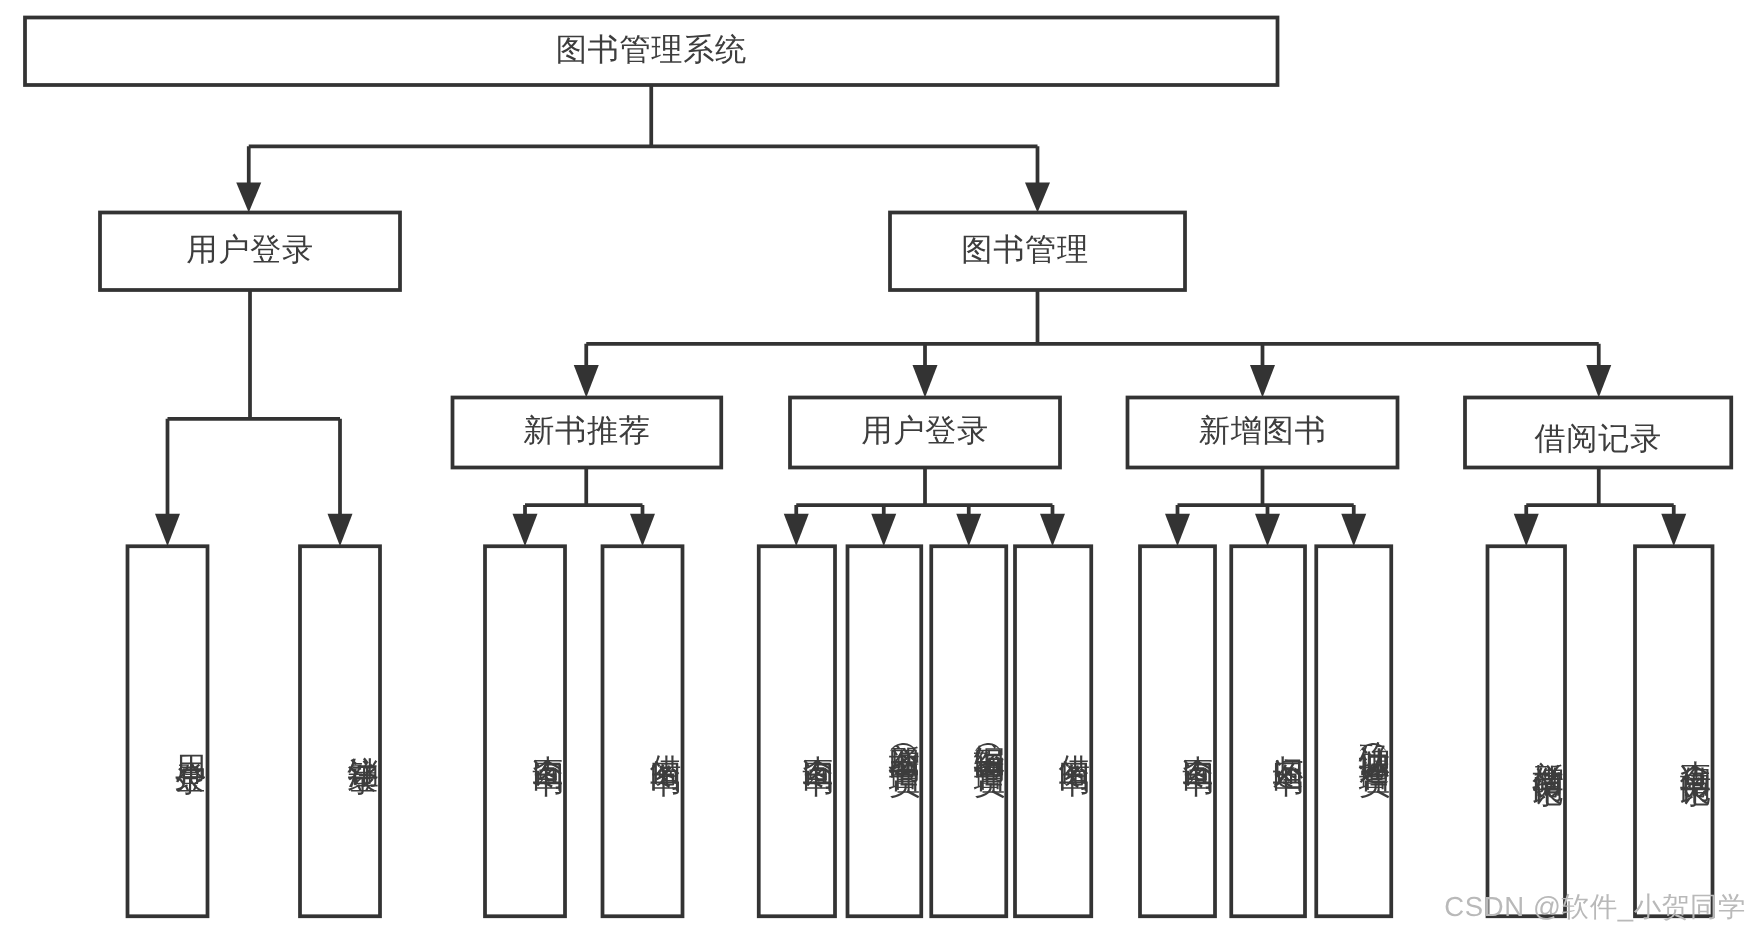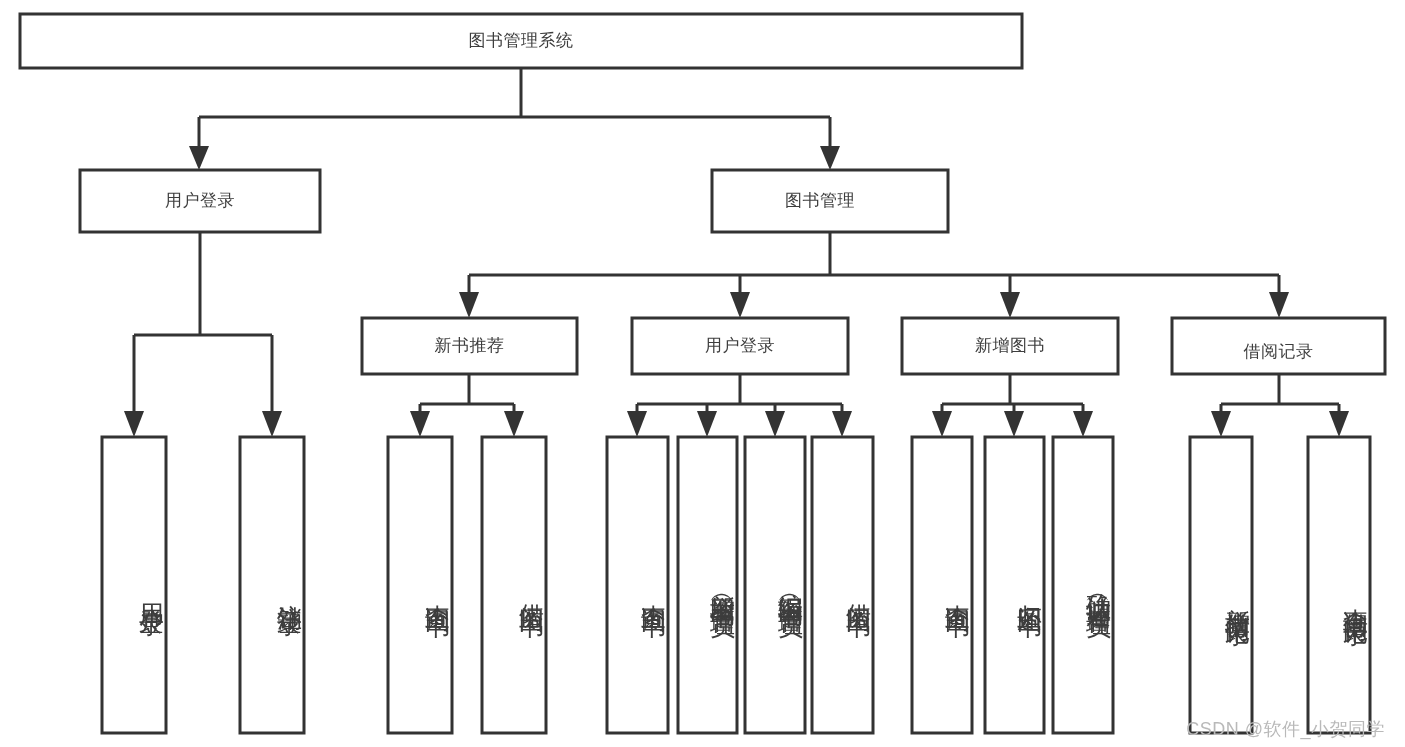--- a/index.html
+++ b/index.html
@@ -45,40 +45,40 @@
     position: absolute;
     display: flex;
     align-items: center;
     justify-content: center;
     color: #3d3d3d;
     font-family: "Liberation Sans", "DejaVu Sans", sans-serif;
     pointer-events: none;
     box-sizing: border-box;
   }
   .label-h {
-    font-size: 17px;
+    font-size: 25px;
     line-height: 1.1;
     letter-spacing: 0.5px;
     white-space: nowrap;
   }
   .label-v {
     writing-mode: vertical-rl;
     text-orientation: upright;
     font-size: 25px;
     line-height: 1.12;
     letter-spacing: 3px;
     align-items: flex-start;
     justify-content: center;
     padding-top: 10px;
   }
   .watermark {
     position: absolute;
-    right: 20px;
+    right: 8px;
     bottom: 6px;
-    font-size: 18px;
+    font-size: 22px;
     color: #b9b9b9;
     font-family: "Liberation Sans", "DejaVu Sans", sans-serif;
     letter-spacing: 0.5px;
     white-space: nowrap;
   }
 </style>
 </head>
 <body>
 
 <div id="diagram-root">

